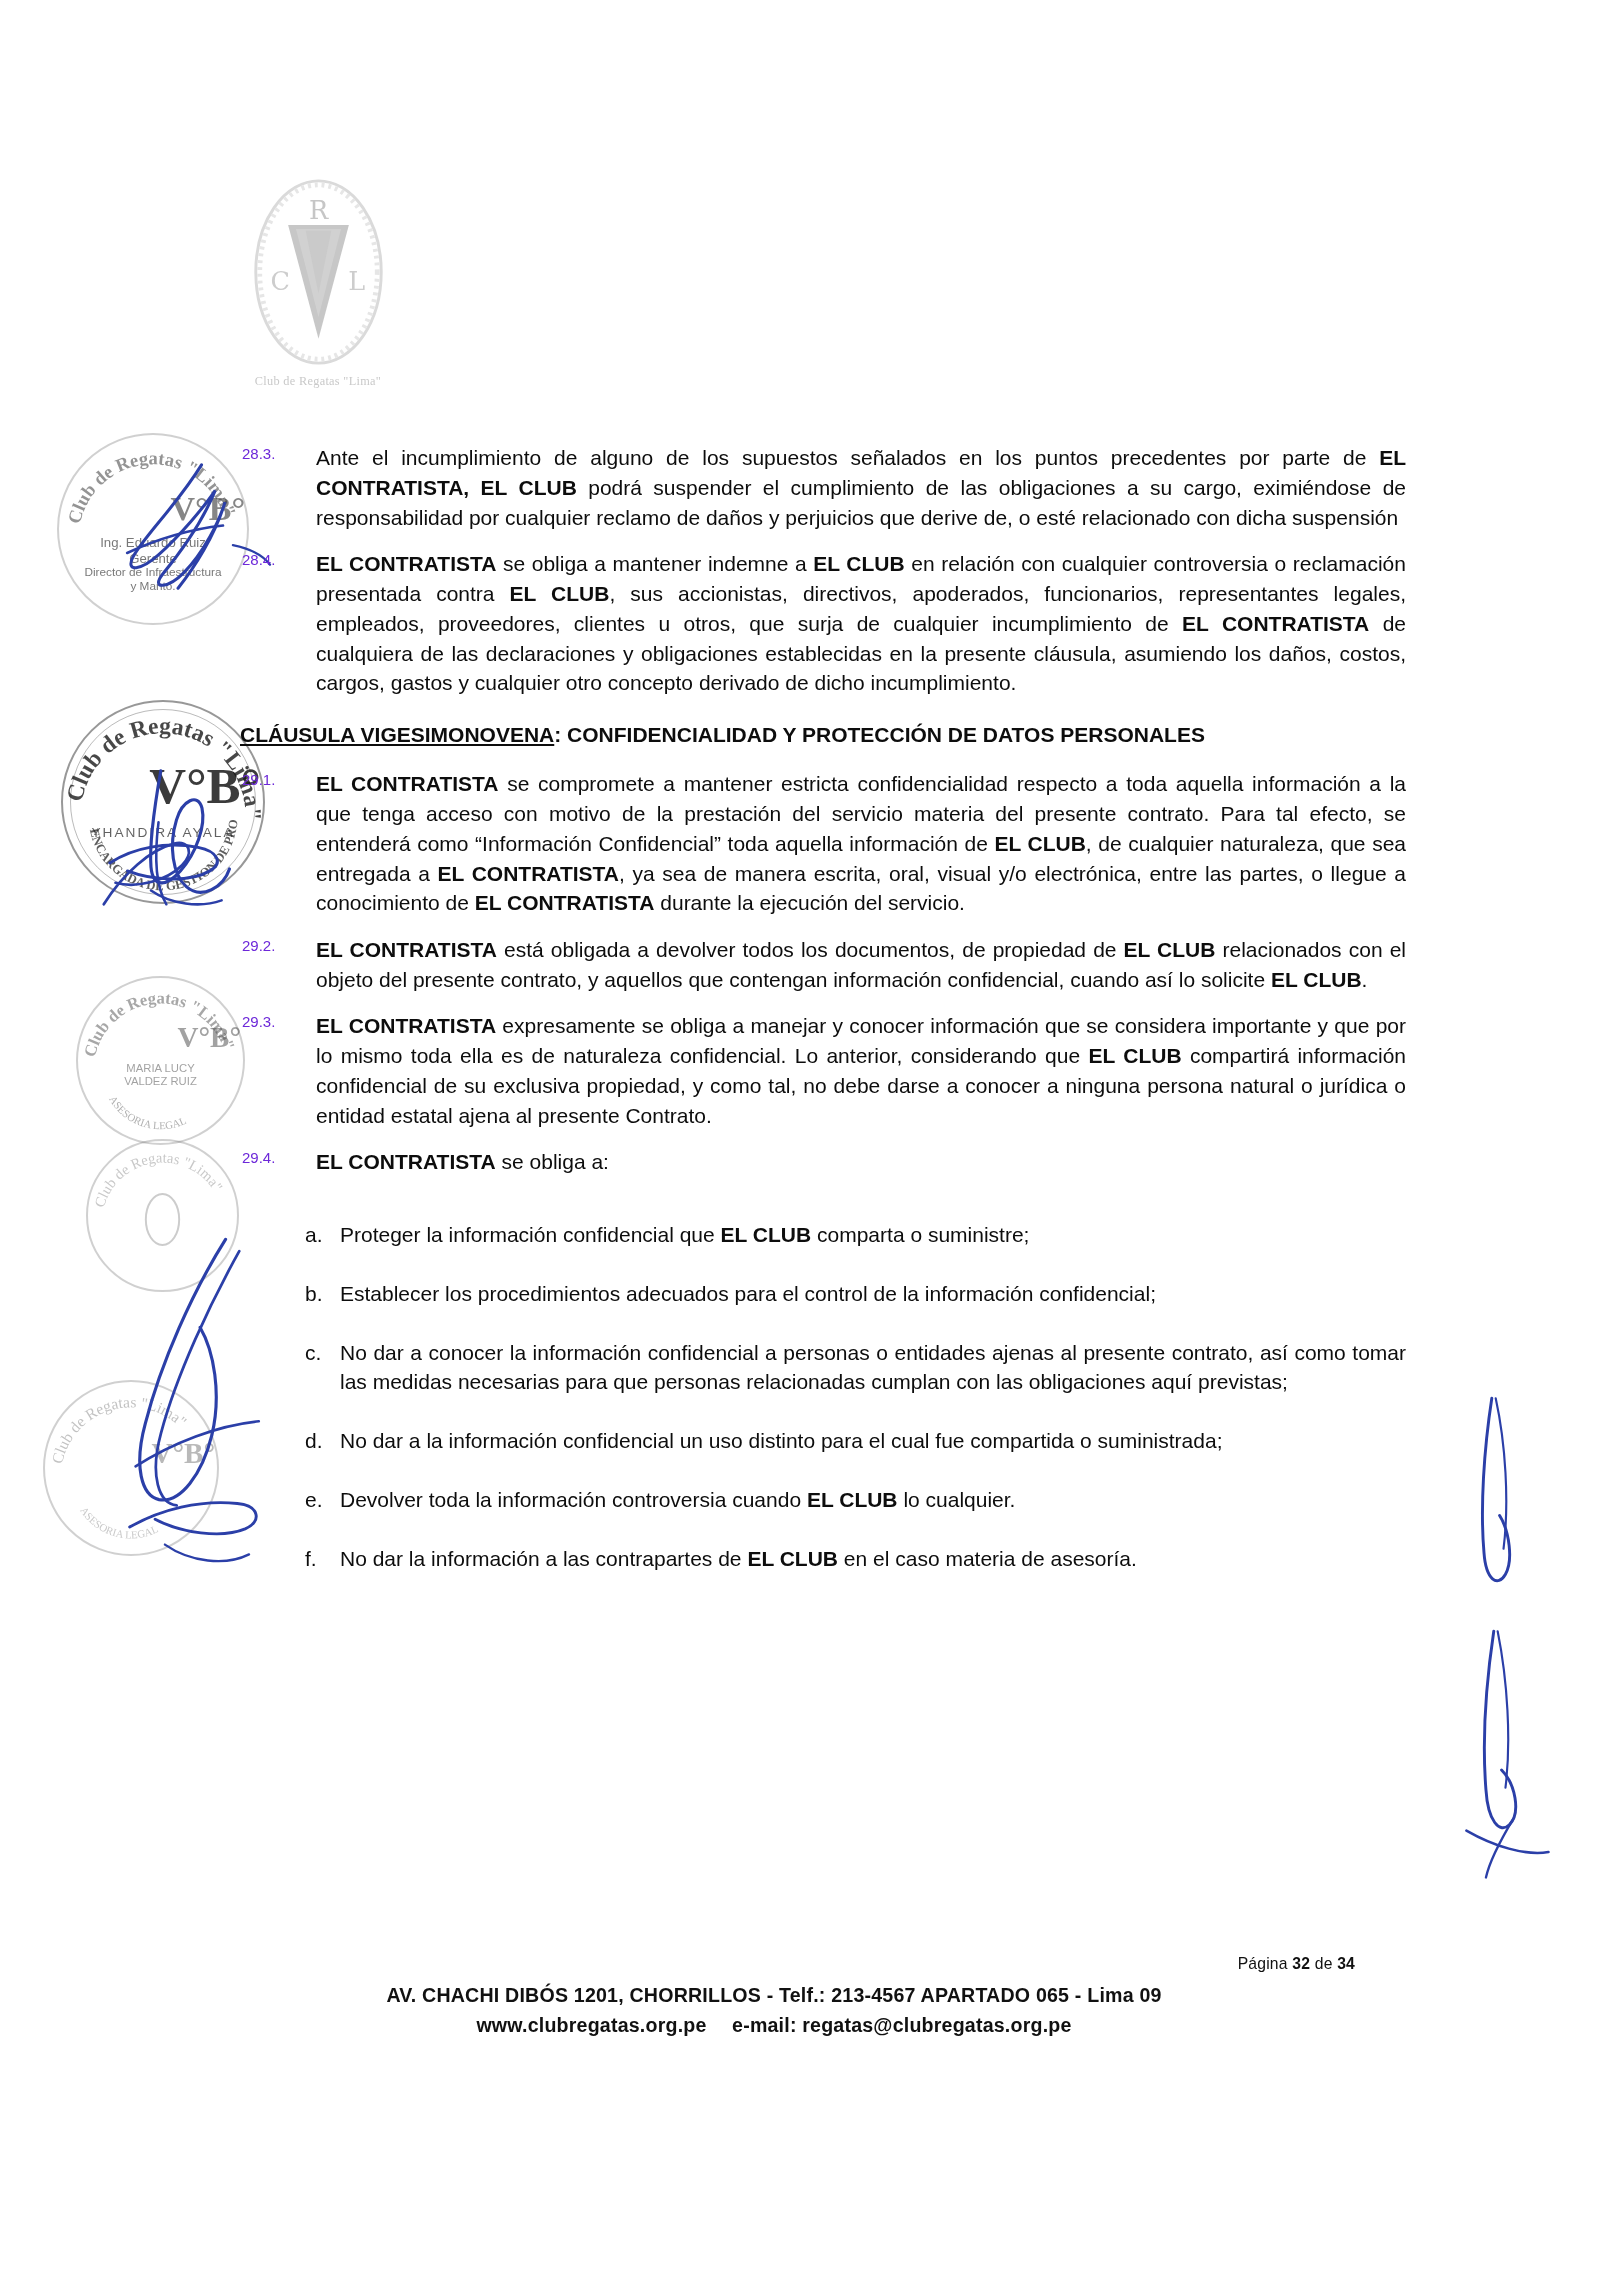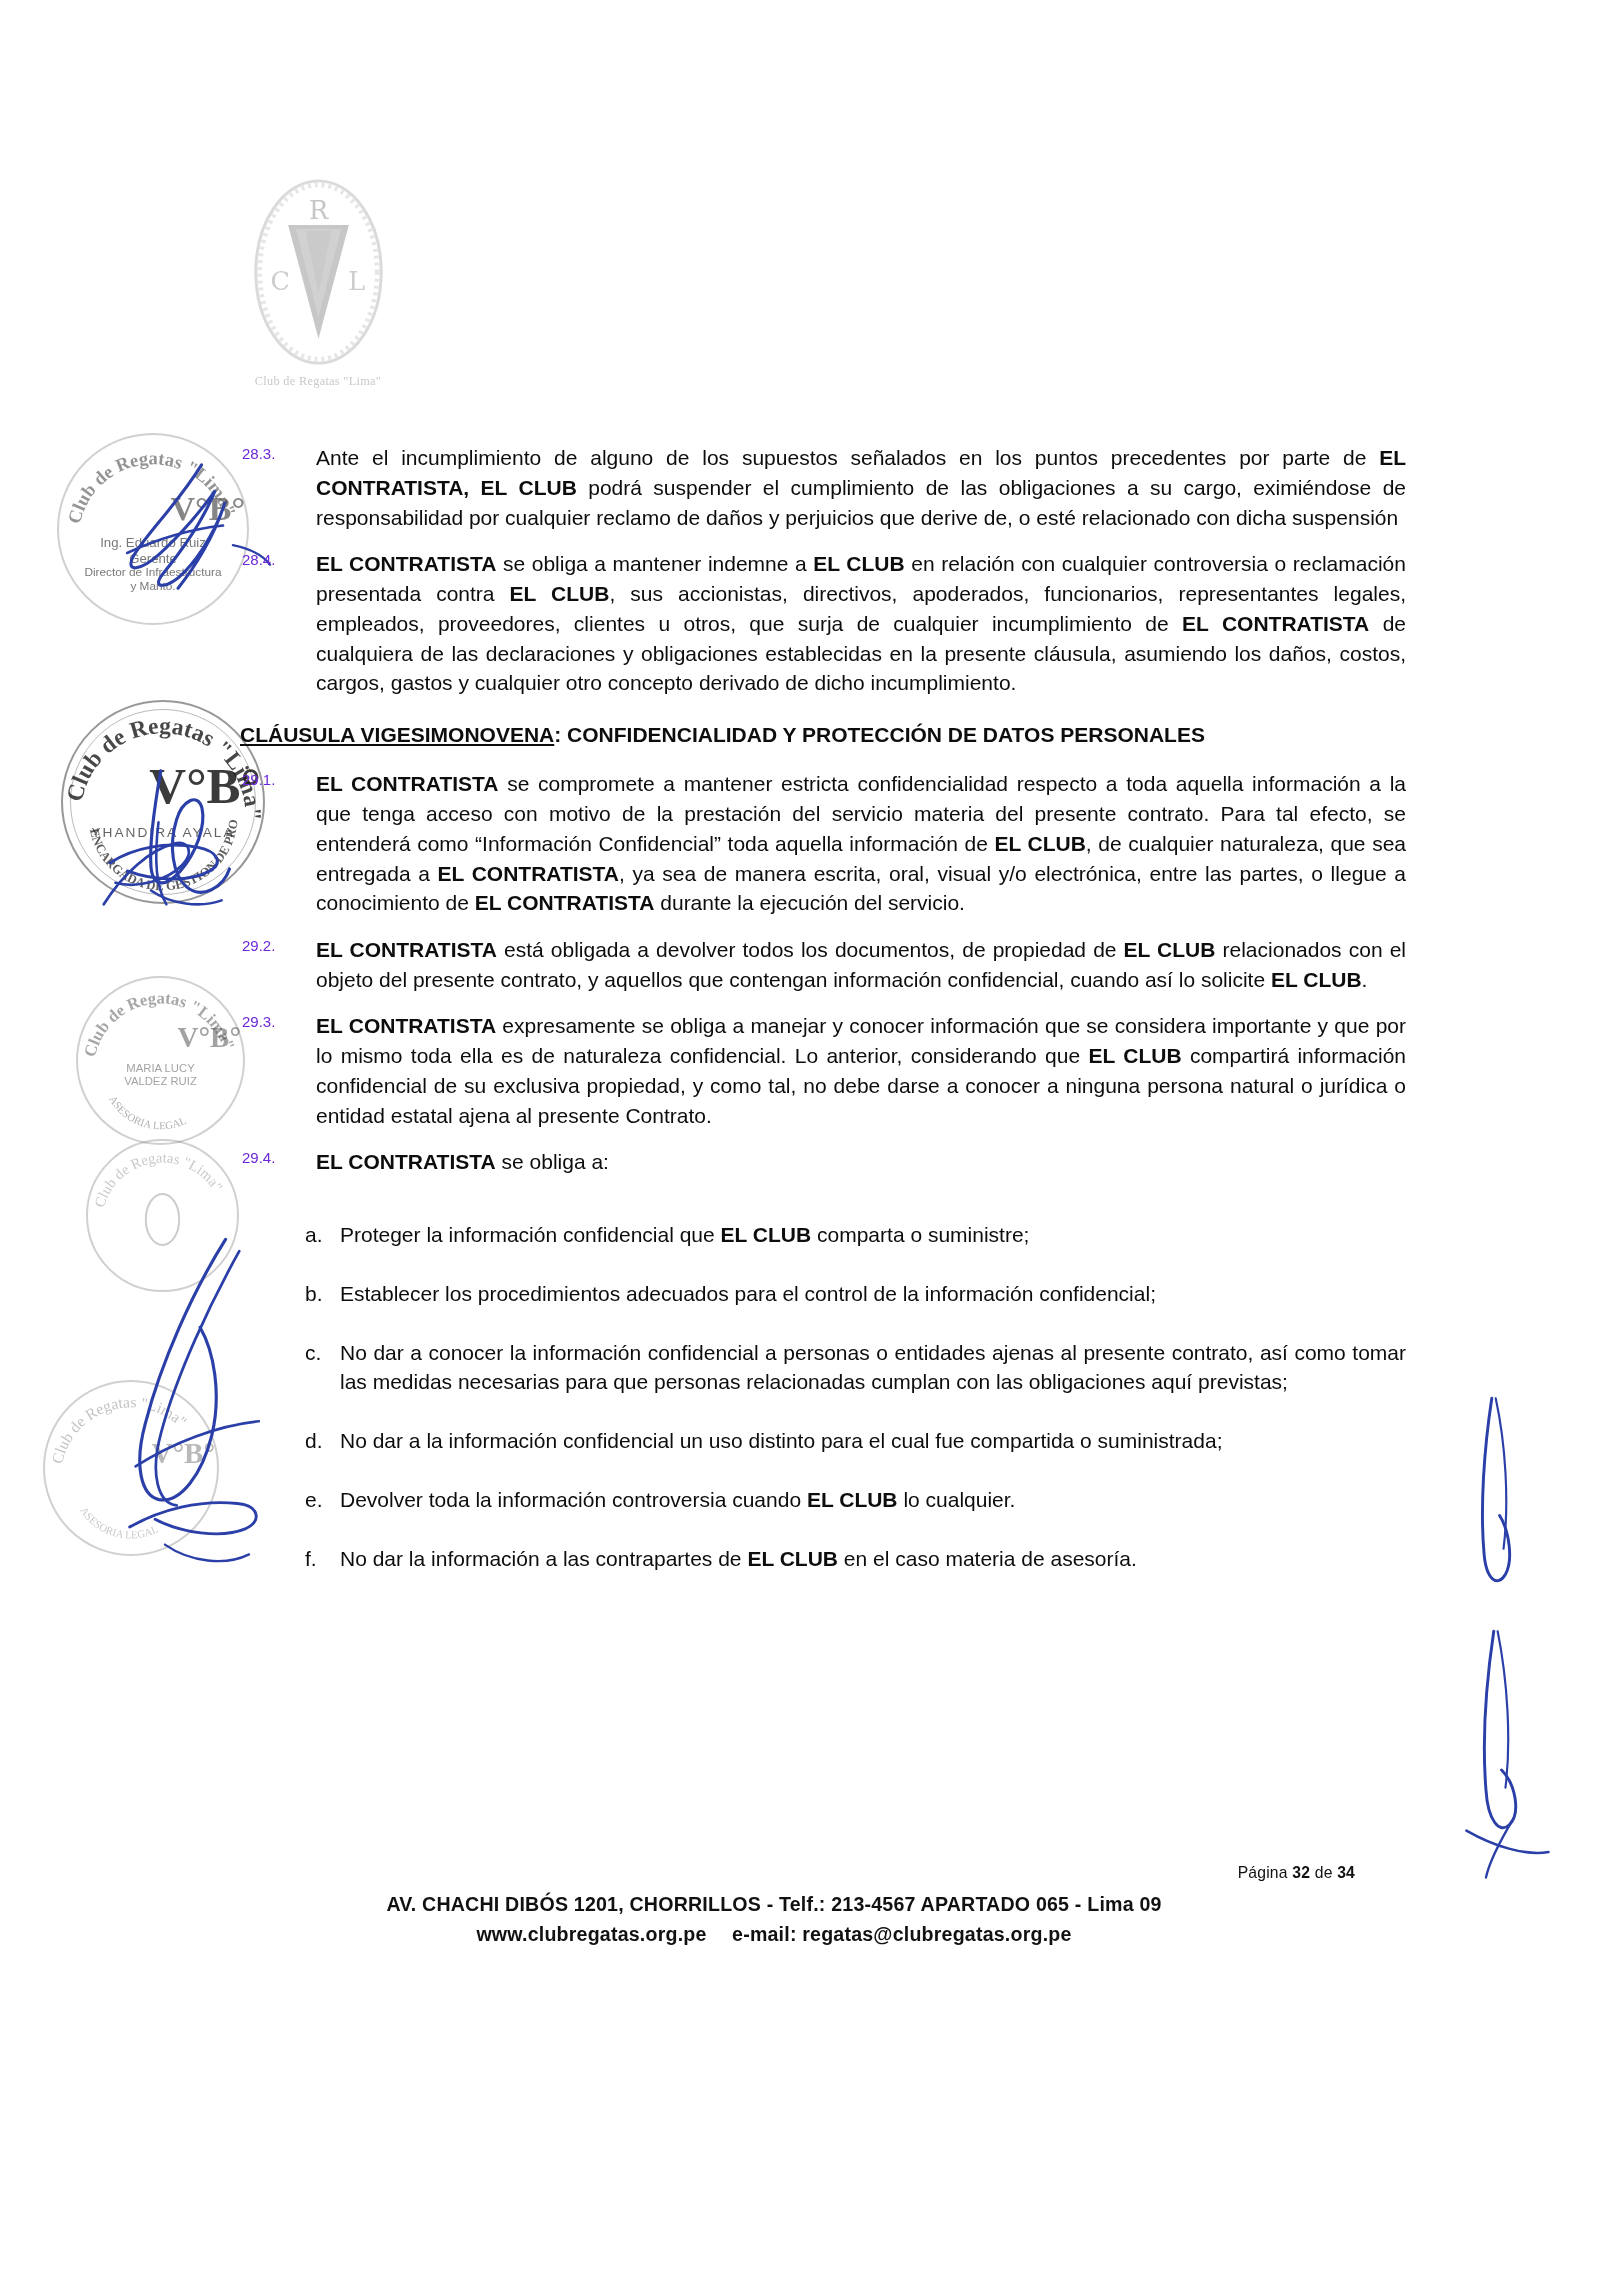--- a/index.html
+++ b/index.html
@@ -100,21 +100,21 @@
     flex: 1 1 auto;
     font-size: 21px;
     line-height: 1.42;
     text-align: justify;
   }
 
   
   .footer {
     position: absolute;
     left: 0;
-    top: 1864px;
+    top: 1955px;
     width: 1532px;
     text-align: center;
   }
   .page-number {
     font-size: 15.7px;
     color: #111;
     text-align: right;
     width: 1620px;
     padding-right: 265px;
     box-sizing: border-box;

